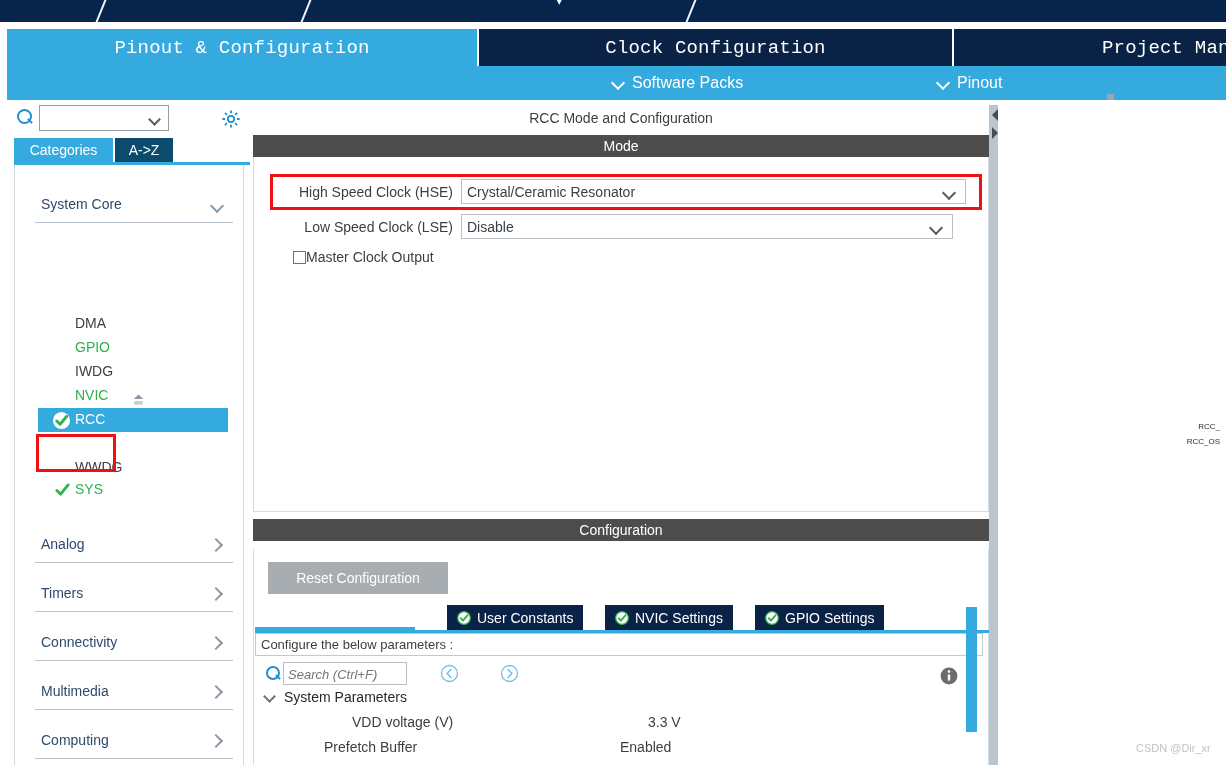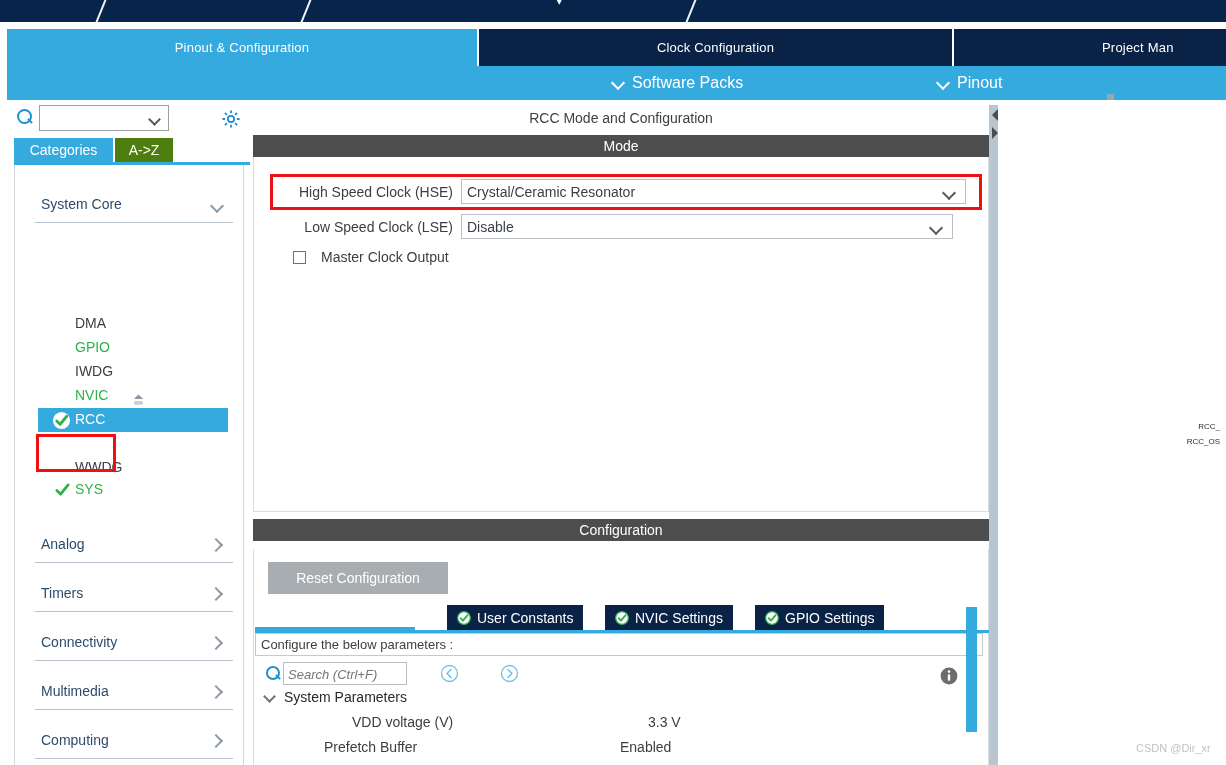--- a/index.html
+++ b/index.html
@@ -30,22 +30,22 @@
     position: absolute; left: 0; top: 22px; width: 1226px; height: 7px; background: #ffffff;
   }
 
   
   .tabbar {
     position: absolute; left: 7px; top: 29px; width: 1219px; height: 37px;
   }
   .mtab {
     position: absolute; top: 0; height: 37px;
     display: flex; align-items: center; justify-content: center;
-    color: #ffffff; font-size: 13px; letter-spacing: .2px;
-    white-space: nowrap; overflow: hidden;
+    color: #ffffff; font-size: 19px; letter-spacing: .2px;
+    white-space: nowrap; overflow: hidden; font-family: Liberation Mono, monospace;
   }
   .mtab.active { background: #35aadf; }
   .mtab.inactive { background: #0a2246; }
   .tab-sep { position: absolute; top: 0; width: 2px; height: 37px; background: #ffffff; }
 
   
   .substrip {
     position: absolute; left: 7px; top: 66px; width: 1219px; height: 34px;
     background: #35aadf;
   }
@@ -104,21 +104,21 @@
     transform: rotate(45deg);
   }
   .gear { position: absolute; left: 213px; top: 5px; width: 22px; height: 22px; }
 
   .cattabs { position: absolute; left: 7px; top: 38px; width: 236px; height: 24px; }
   .cattab {
     position: absolute; top: 0; height: 24px; display: flex; align-items: center;
     justify-content: center; color: #ffffff; font-size: 14px;
   }
   .cattab.sel { background: #35aadf; text-align: right; }
-  .cattab.unsel { background: #4d7c0f; }
+  .cattab.unsel { background: #0c4a6e; }
   .cattabs-underline {
     position: absolute; left: 7px; top: 62px; width: 236px; height: 3px; background: #35aadf;
   }
 
   .treepanel {
     position: absolute; left: 7px; top: 65px; width: 230px; height: 700px;
     background: #ffffff; border-left: 1px solid #d3d8dc; border-right: 1px solid #d3d8dc;
   }
   .grp {
     position: absolute; left: 12px; width: 206px; height: 34px;
@@ -200,21 +200,21 @@
     position: absolute; left: 5px; font-size: 14px; color: #3a3f44; white-space: nowrap;
   }
   .fcombo .arr {
     position: absolute; right: 9px; top: 8px; width: 12px; height: 9px;
   }
   .fcombo .arr::after {
     content: ""; position: absolute; left: 0; top: 0; width: 8px; height: 8px;
     border-right: 2px solid #55595c; border-bottom: 2px solid #55595c;
     transform: rotate(45deg);
   }
-  .chkrow { position: absolute; display: flex; align-items: center; gap: 15px; }
+  .chkrow { position: absolute; display: flex; align-items: center; gap: 0; }
   .chkbox {
     width: 13px; height: 13px; border: 1px solid #6b7177; background: #ffffff;
   }
   .chkrow span { font-size: 14px; color: #3a3f44; }
 
   .configbody {
     position: absolute; left: 0; top: 444px; width: 736px; height: 321px;
     background: #ffffff; border: 1px solid #d8dde1; border-top: none;
   }
   .resetbtn {

